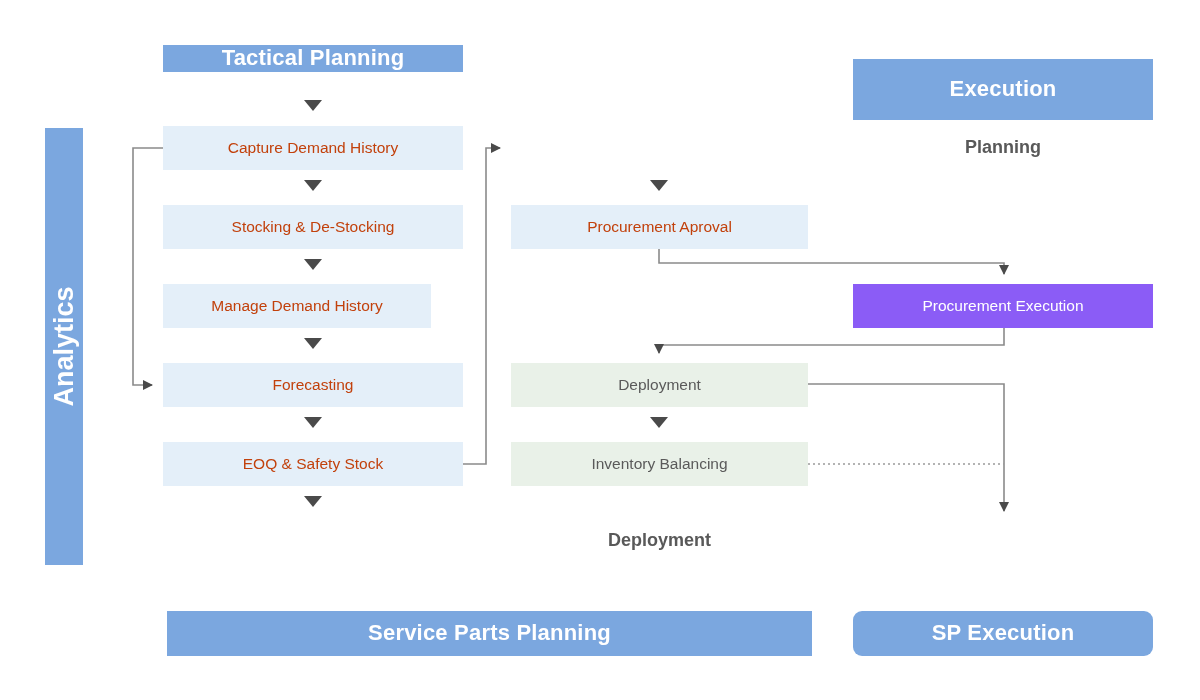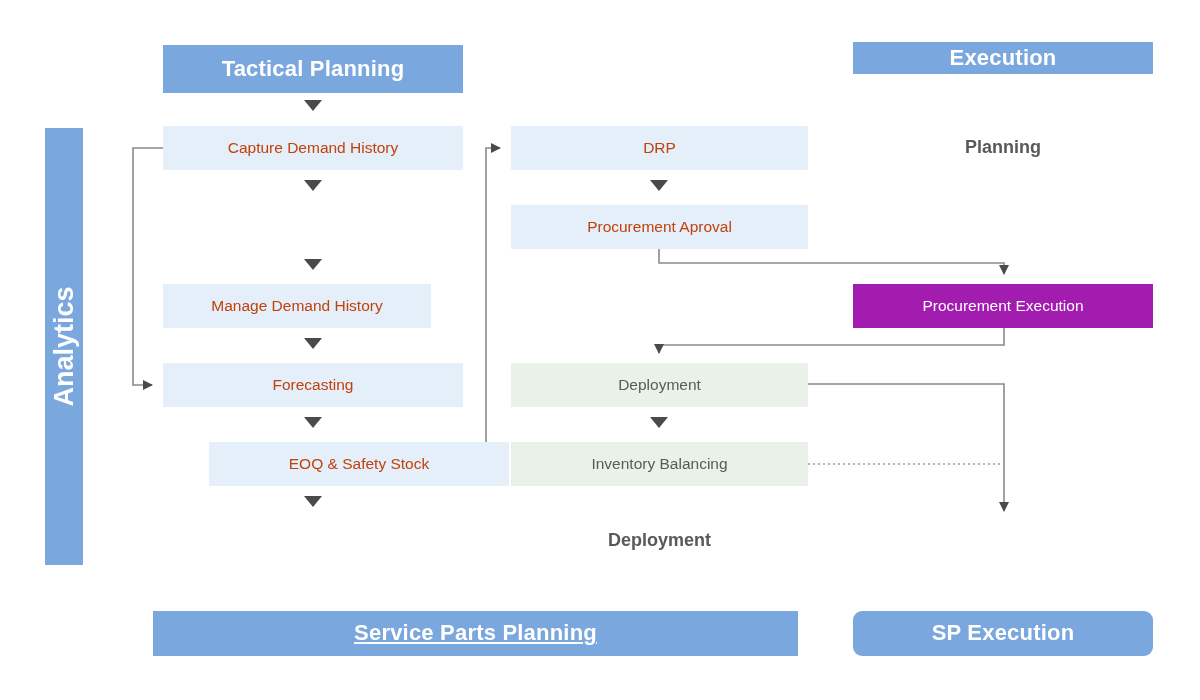--- a/index.html
+++ b/index.html
@@ -37,21 +37,21 @@
 
   
   .procg{
     background:#e9f1e8;
     color:#5a5a5a;
     font-size:15.5px;
   }
 
   
   .exec{
-    background:#a21caf;
+    background:#8b5cf6;
     color:#ffffff;
     font-size:15.5px;
   }
 
   
   .rail{
     position:absolute;
     background:#7ba7df;
     color:#ffffff;
     font-weight:bold;
@@ -108,63 +108,63 @@
 
     <path d="M808,384 L1004,384 L1004,511" fill="none" stroke="#8a8a8a" stroke-width="1.6" marker-end="url(#ah)"></path>
 
     <path d="M808,464 L1004,464" fill="none" stroke="#9a9a9a" stroke-width="1.6" stroke-dasharray="2 3"></path>
   </svg>
 
   <div class="rail" style="left:45px;top:128px;width:38px;height:437px;">
     <span>Analytics</span>
   </div>
 
-  <div class="box bar" style="left:163px;top:45px;width:300px;height:48px;">Tactical Planning</div>
+  <div class="box bar" style="left:163px;top:45px;width:300px;height:27px;">Tactical Planning</div>
 
 
-  <div class="box bar" style="left:853px;top:42px;width:300px;height:32px;">Execution</div>
+  <div class="box bar" style="left:853px;top:59px;width:300px;height:61px;">Execution</div>
 
   <div class="tri" style="left:304px;top:100px;"></div>
 
   <div class="box proc" style="left:163px;top:126px;width:300px;height:44px;">Capture Demand History</div>
 
   <div class="tri" style="left:304px;top:180px;"></div>
 
+  <div class="box proc" style="left:163px;top:205px;width:300px;height:44px;">Stocking &amp; De-Stocking</div>
 
   <div class="tri" style="left:304px;top:259px;"></div>
 
   <div class="box proc" style="left:163px;top:284px;width:268px;height:44px;">Manage Demand History</div>
 
   <div class="tri" style="left:304px;top:338px;"></div>
 
   <div class="box proc" style="left:163px;top:363px;width:300px;height:44px;">Forecasting</div>
 
   <div class="tri" style="left:304px;top:417px;"></div>
 
-  <div class="box proc" style="left:163px;top:442px;width:300px;height:44px;margin-left:46px;">EOQ &amp; Safety Stock</div>
+  <div class="box proc" style="left:163px;top:442px;width:300px;height:44px;">EOQ &amp; Safety Stock</div>
 
   <div class="tri" style="left:304px;top:496px;"></div>
 
-  <div class="box proc" style="left:511px;top:126px;width:297px;height:44px;">DRP</div>
 
   <div class="tri" style="left:650px;top:180px;"></div>
 
   <div class="box proc" style="left:511px;top:205px;width:297px;height:44px;">Procurement Aproval</div>
 
   <div class="box procg" style="left:511px;top:363px;width:297px;height:44px;">Deployment</div>
 
   <div class="tri" style="left:650px;top:417px;"></div>
 
   <div class="box procg" style="left:511px;top:442px;width:297px;height:44px;">Inventory Balancing</div>
 
   <div class="box exec" style="left:853px;top:284px;width:300px;height:44px;">Procurement Execution</div>
 
 
   <div class="seclabel" style="left:853px;top:125px;width:300px;height:44px;">Planning</div>
 
 
   <div class="seclabel" style="left:511px;top:518px;width:297px;height:44px;">Deployment</div>
 
-  <div class="box bar" style="left:153px;top:611px;width:645px;height:45px;text-decoration:underline;">Service Parts Planning</div>
+  <div class="box bar" style="left:167px;top:611px;width:645px;height:45px;">Service Parts Planning</div>
 
   <div class="box bar" style="left:853px;top:611px;width:300px;height:45px;border-radius:9px;">SP Execution</div>
 
 </div>
 
 </body></html>

